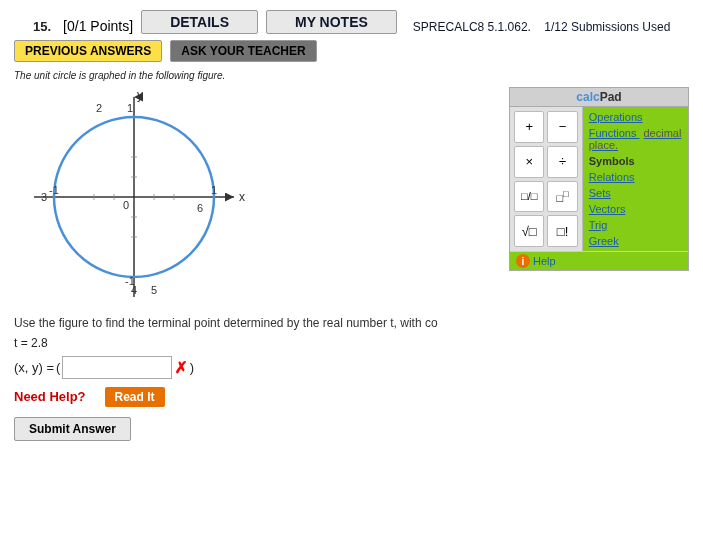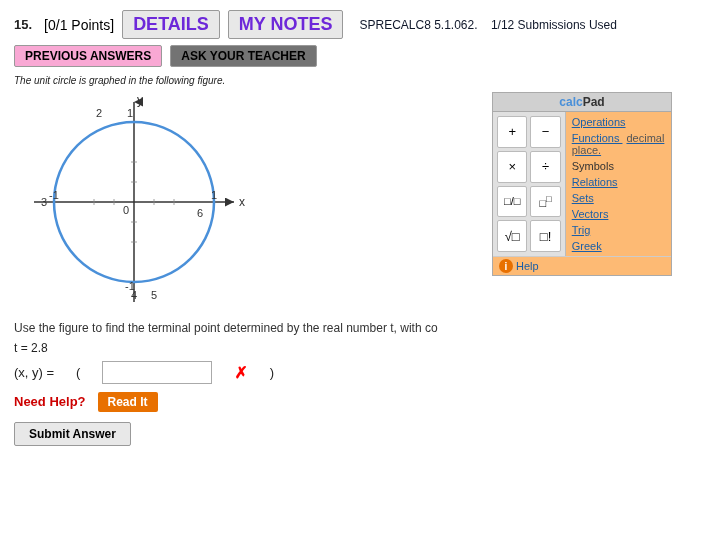--- a/index.html
+++ b/index.html
@@ -14,52 +14,53 @@
     }
     .page {
       background: #fff;
       width: 703px;
       min-height: 545px;
       padding: 10px 14px;
       position: relative;
     }
     .top-bar {
       display: flex;
-      align-items: center;
+      align-items: flex-end;
       gap: 8px;
       margin-bottom: 6px;
       flex-wrap: wrap;
+      margin-left: 19px;
     }
     .question-num {
       font-size: 13px;
       font-weight: bold;
       margin-right: 4px;
     }
     .btn {
       border: 1px solid #999;
       background: #e8e8e8;
-      padding: 3px 10px;
-      font-size: 18px;
-      font-weight: bold;
-      cursor: pointer;
-      border-radius: 2px;
-      color: #6d28d9;
+      padding: 3px 28px;
+      font-size: 14px;
+      font-weight: bold;
+      cursor: pointer;
+      border-radius: 2px;
+      color: #0f172a;
     }
     .course-info {
       font-size: 12px;
       color: #0f172a;
       margin-left: 8px;
     }
     .second-row {
       display: flex;
       gap: 8px;
       margin-bottom: 8px;
     }
     .btn-prev {
-      background: #f9a8d4;
+      background: #fde047;
       border: 1px solid #999;
       padding: 3px 10px;
       font-size: 12px;
       font-weight: bold;
       cursor: pointer;
       border-radius: 2px;
     }
     .btn-ask {
       background: #737373;
       border: 1px solid #999;
@@ -94,40 +95,40 @@
       width: 240px;
       height: 220px;
     }
     .equation-line {
       font-size: 12px;
       margin-bottom: 6px;
     }
     .answer-row {
       display: flex;
       align-items: center;
-      gap: 22px;
+      gap: 2px;
       margin-bottom: 8px;
       font-size: 13px;
     }
     .answer-row input {
       width: 110px;
       border: 1px solid #aaa;
       padding: 3px 5px;
       font-size: 13px;
       background: #fff;
     }
     .x-mark {
       color: red;
       font-size: 16px;
       font-weight: bold;
     }
     .need-help-row {
       display: flex;
       align-items: center;
-      gap: 12px;
+      gap: 19px;
       margin-bottom: 10px;
     }
     .need-help-label {
       font-size: 13px;
       font-weight: bold;
       color: #c00;
     }
     .btn-read {
       background: #e87000;
       color: #fff;
@@ -146,25 +147,25 @@
       border: 1px solid #999;
       padding: 4px 14px;
       font-size: 12px;
       font-weight: bold;
       cursor: pointer;
       border-radius: 2px;
     }
     
     .calc-pad {
       position: absolute;
-      right: 17px;
+      right: 0;
       top: 0;
       width: 180px;
       border: 1px solid #aaa;
-      background: #fdba74;
+      background: #84cc16;
       font-size: 11px;
     }
     .calc-title {
       background: #d0d0d0;
       text-align: center;
       font-weight: bold;
       font-size: 12px;
       padding: 2px 0;
       border-bottom: 1px solid #aaa;
     }
@@ -197,21 +198,21 @@
       gap: 2px;
       flex: 1;
     }
     .calc-menu-item {
       font-size: 11px;
       color: #1a5fa8;
       cursor: pointer;
       padding: 1px 0;
       text-decoration: underline;
     }
-    .calc-menu-item.active { color: #333; text-decoration: none; font-weight: normal; }
+    .calc-menu-item.active { color: #333; text-decoration: none; font-weight: bold; }
     .calc-help {
       font-size: 11px;
       color: #1a5fa8;
       padding: 2px 6px;
       cursor: pointer;
       display: flex;
       align-items: center;
       gap: 3px;
       border-top: 1px solid #ccc;
     }

